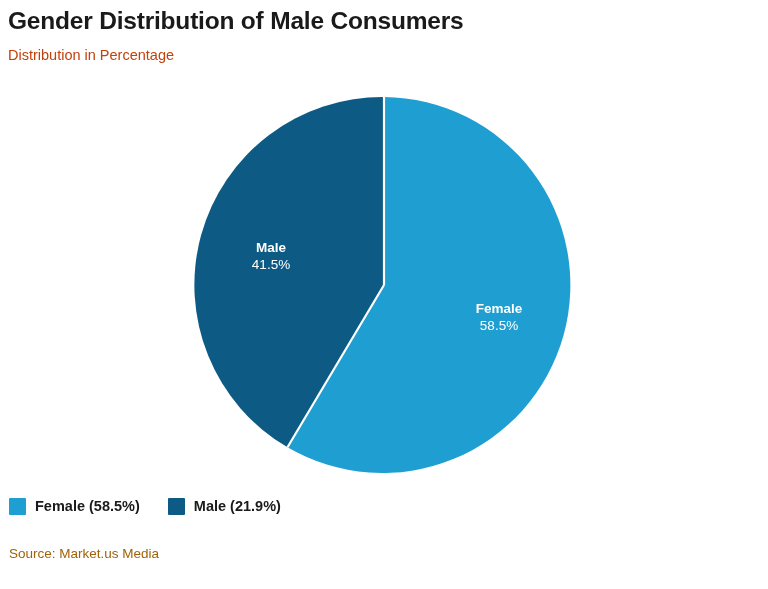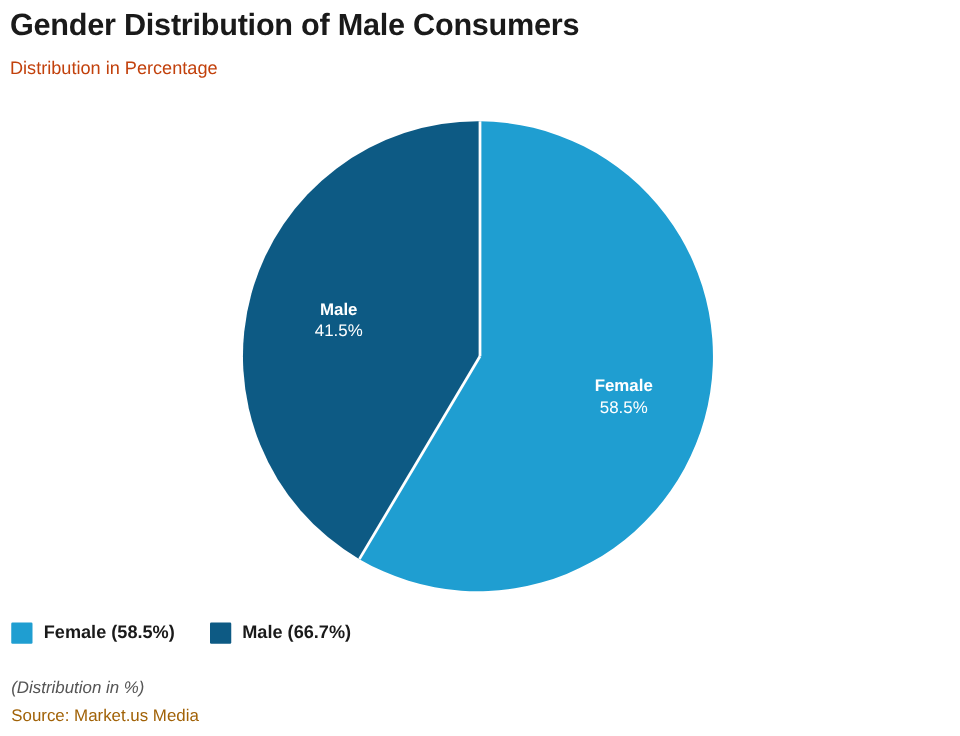--- a/index.html
+++ b/index.html
@@ -162,24 +162,23 @@
     <div class="legend-item">
       <span class="legend-swatch" style="background:#1f9ed1"></span>
       <span class="legend-text">
         <span class="legend-name">Female</span><span> </span><span class="legend-value">(58.5%)</span>
       </span>
     </div>
 
     <div class="legend-item">
       <span class="legend-swatch" style="background:#0d5a84"></span>
       <span class="legend-text">
-        <span class="legend-name">Male</span><span> </span><span class="legend-value">(66.7%)</span>
+        <span class="legend-name">Male</span><span> </span><span class="legend-value">(21.9%)</span>
       </span>
     </div>
 
   </div>
 
   <div class="footer">
-    <p class="footer-note">(Distribution in %)</p>
     <p class="footer-source">Source: Market.us Media</p>
   </div>
 
 </div>
 
 </body></html>

